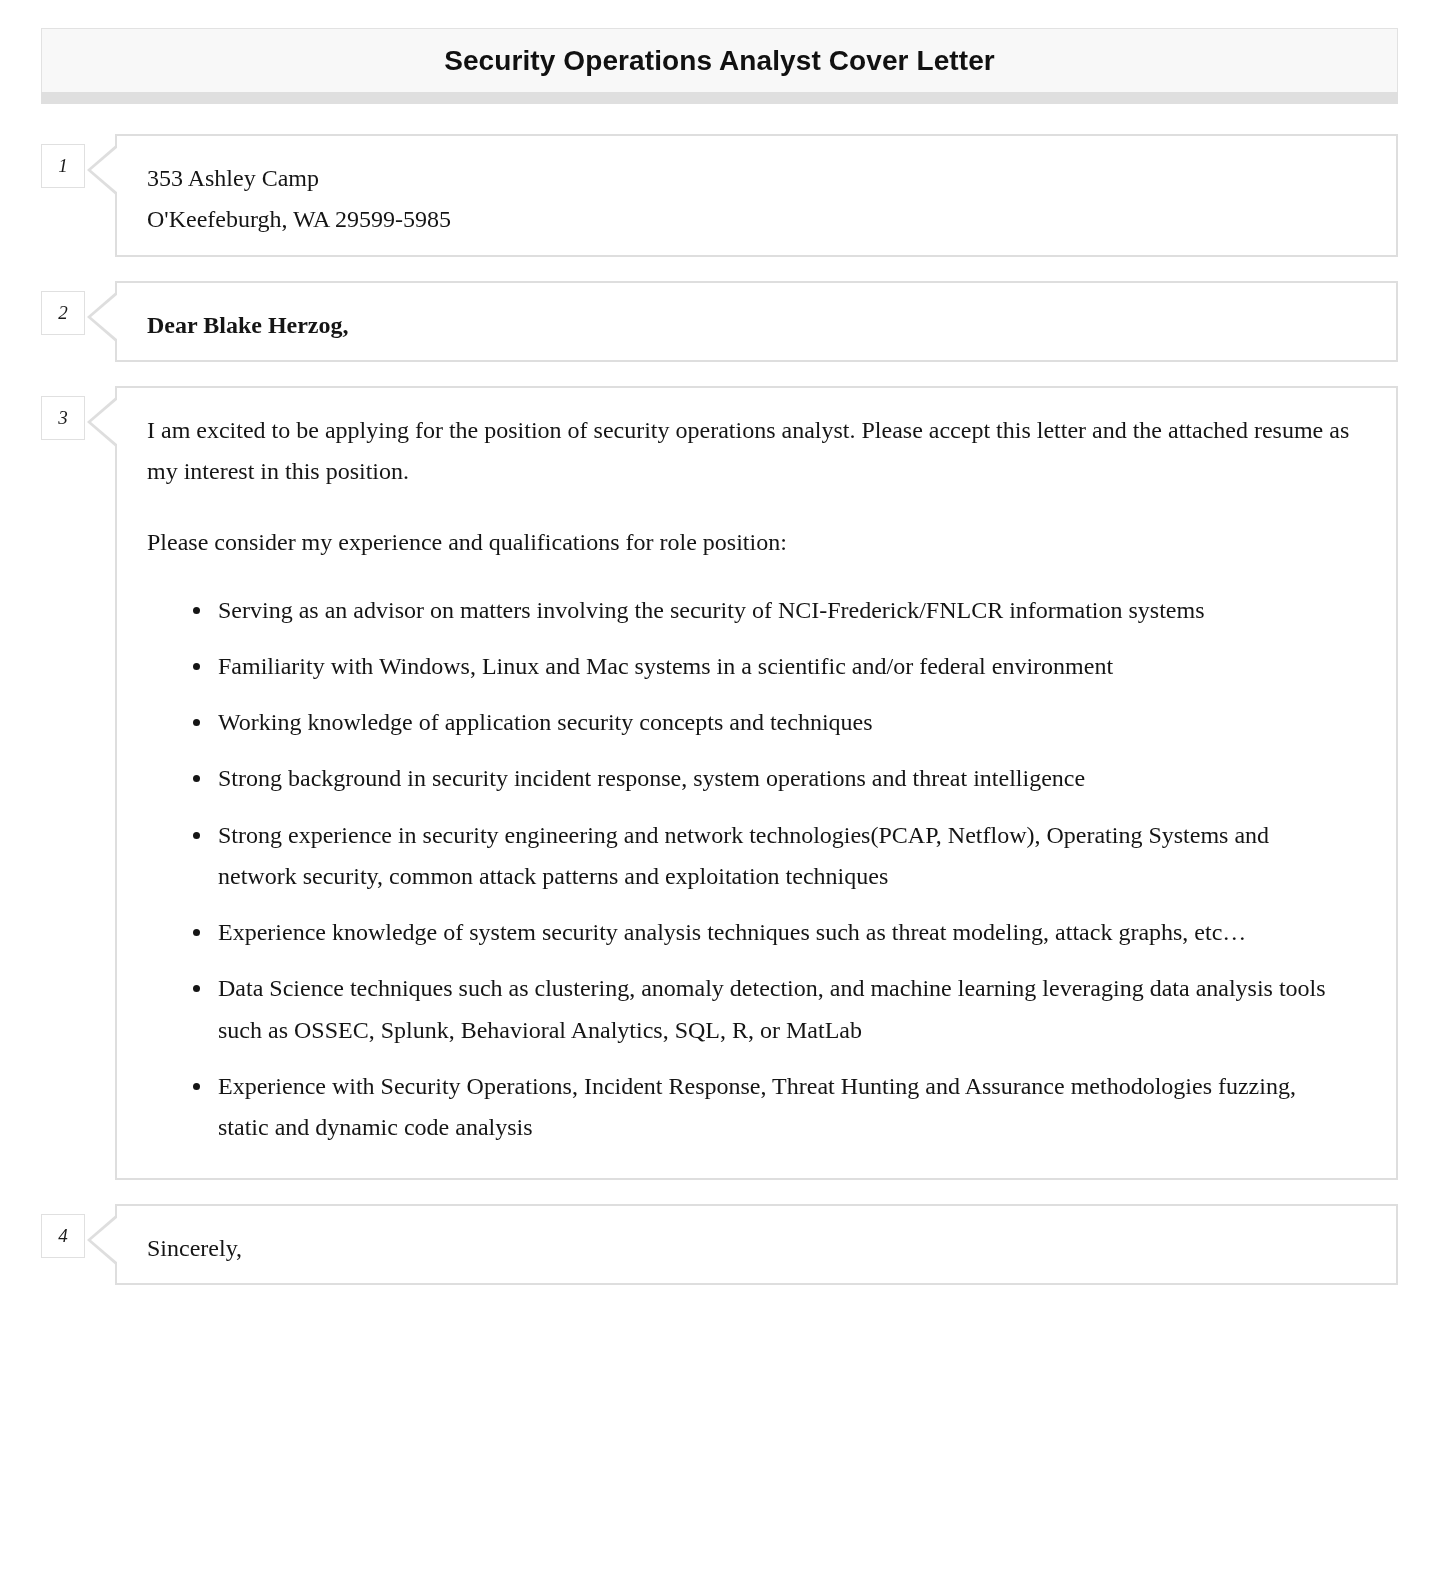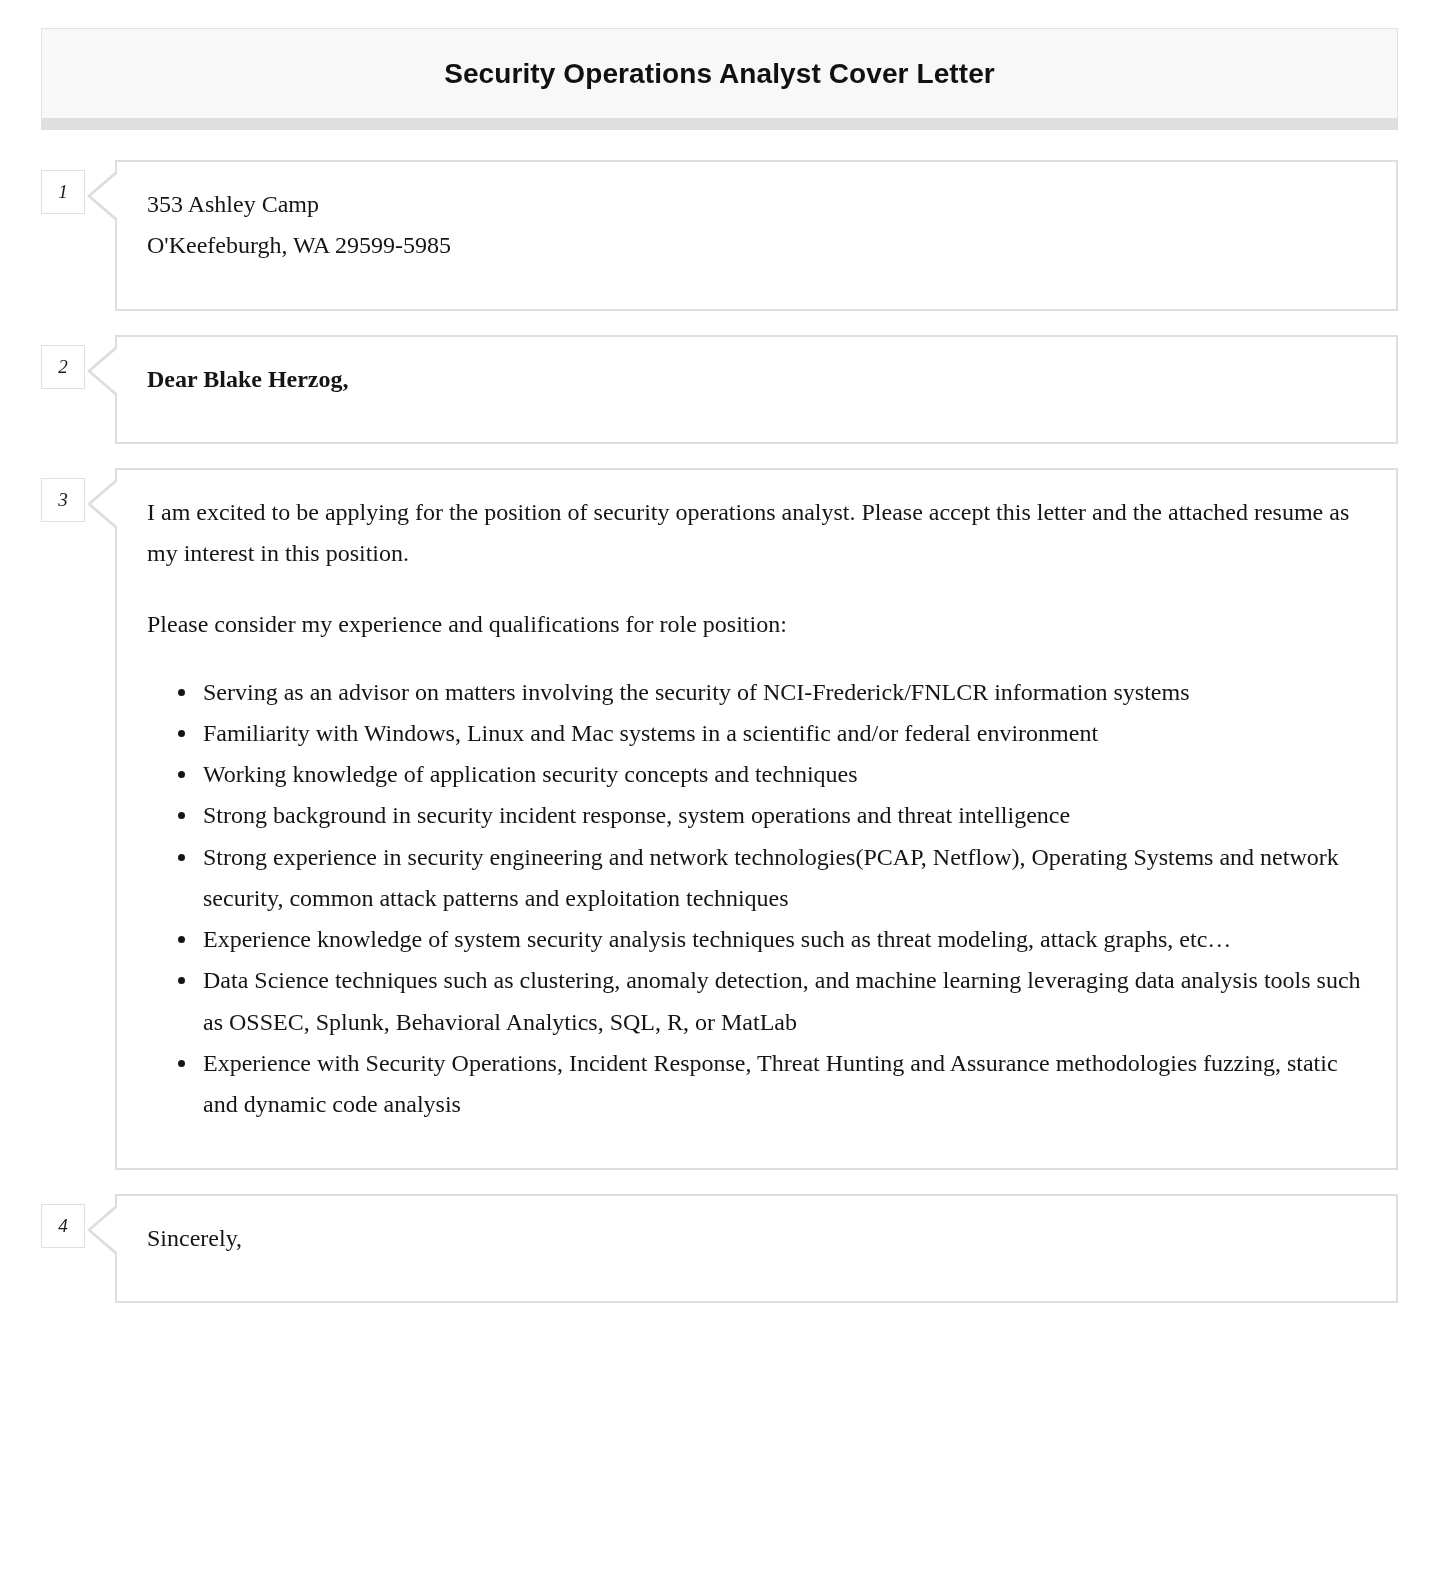--- a/index.html
+++ b/index.html
@@ -23,21 +23,21 @@
 
   
   .doc-header-wrap {
     margin: 28px 42px 0 41px;
   }
   .doc-header {
     background: #f8f8f8;
     border: 1px solid #e2e2e2;
     border-bottom: none;
     box-sizing: border-box;
-    height: 90px;
+    height: 64px;
     display: flex;
     align-items: center;
     justify-content: center;
   }
   .doc-header-title {
     font-family: "Liberation Sans", "DejaVu Sans", sans-serif;
     font-weight: bold;
     font-size: 28px;
     letter-spacing: 0.1px;
     color: #111111;
@@ -81,21 +81,21 @@
     width: 30px;
     height: 1px;
   }
 
   .bubble {
     position: relative;
     flex: 1 1 auto;
     box-sizing: border-box;
     border: 2px solid #dedede;
     background: #ffffff;
-    padding: 22px 30px 42px 30px;
+    padding: 22px 30px 14px 30px;
     min-height: 68px;
   }
 
   
   .notch-outer {
     position: absolute;
     left: -30px;
     top: 8px;
     width: 0;
     height: 0;
@@ -135,21 +135,21 @@
   .bullets {
     margin: 26px 0 0 0;
     padding-left: 52px;
     list-style-type: disc;
   }
   .bullets li {
     font-size: 24px;
     line-height: 1.72;
     color: #151515;
     padding-left: 4px;
-    margin: 0;
+    margin: 15px;
   }
 </style>
 </head>
 <body>
 
 <div class="page">
 
   <div class="doc-header-wrap">
     <div class="doc-header">
       <div class="doc-header-title">Security Operations Analyst Cover Letter</div>

